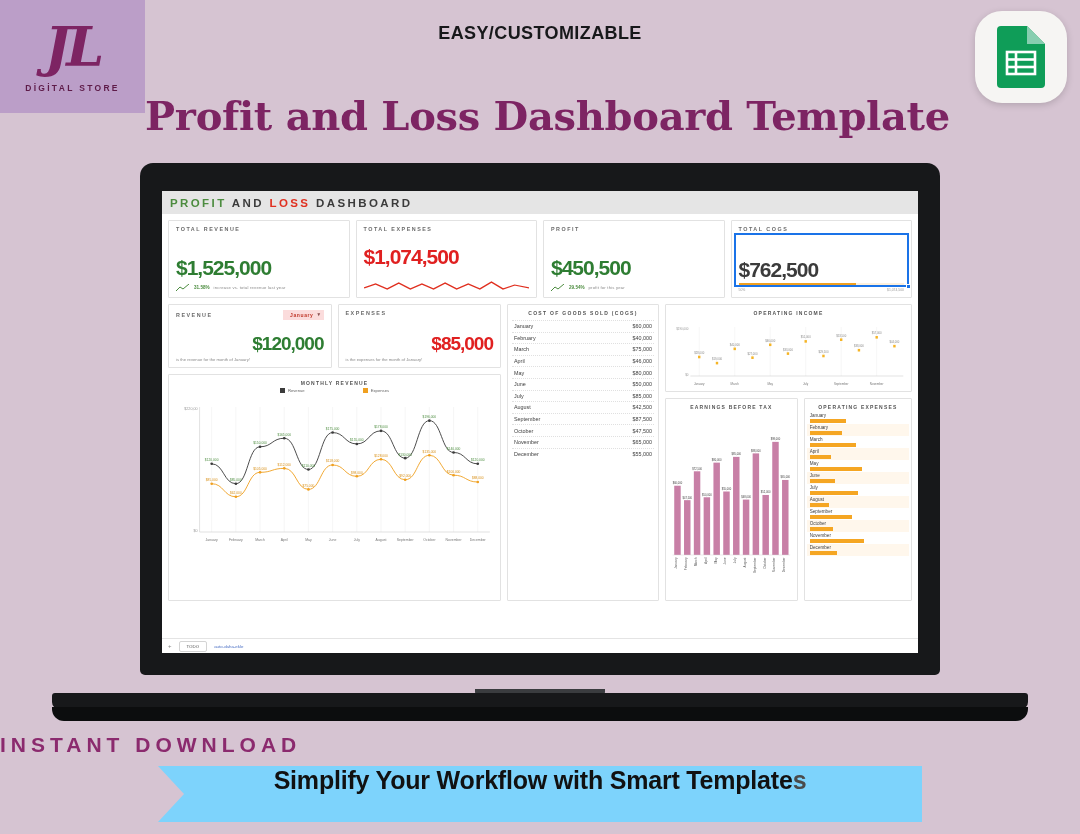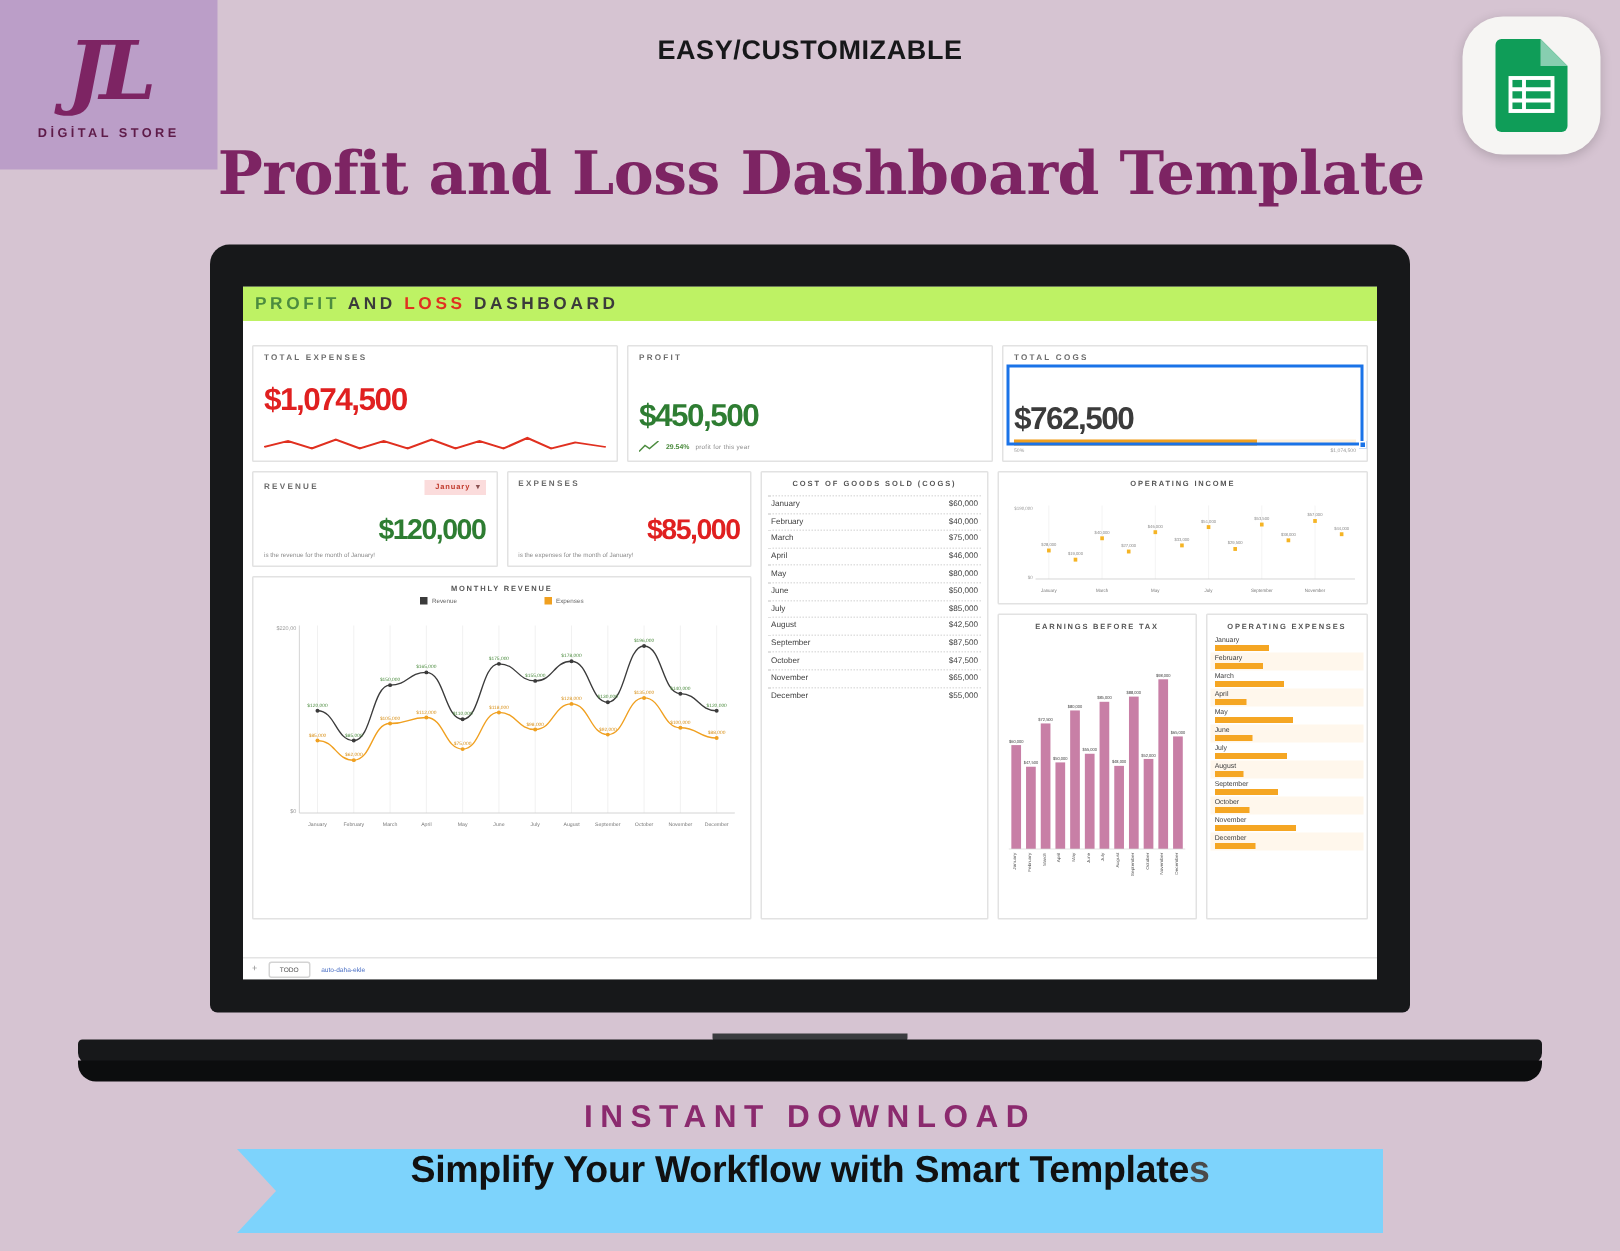--- a/index.html
+++ b/index.html
@@ -58,21 +58,21 @@
     background: #0c0d0e; border-radius: 0 0 12px 12px;
   }
   .notch {
     position: absolute; left: 50%; transform: translateX(-50%); top: 526px;
     width: 130px; height: 9px; background: #3a3c3f; border-radius: 0 0 6px 6px;
   }
 
   
   .dash { background: #ffffff; padding: 0 6px 0 6px; height: 100%; font-size: 6px; color: #3c3c3c; }
   .dash-title-bar {
-    background: #bef264; padding: 6px 8px 5px 8px; margin: 0 -6px 16px -6px;
+    background: #e5e5e5; padding: 6px 8px 5px 8px; margin: 0 -6px 6px -6px;
     font-size: 11.5px; font-weight: 700; letter-spacing: 2.4px;
   }
   .t-green { color: #4c8c3f; }
   .t-dark  { color: #3b3b3b; }
   .t-red   { color: #e03020; }
 
   .row { display: flex; gap: 6px; }
   .card {
     background: #fff; border: 1px solid #e2e2e2; border-radius: 1px;
     padding: 5px 7px; flex: 1; position: relative;
@@ -155,21 +155,21 @@
   }
   .sheet-tab {
     border: 1px solid #d4d4d4; border-radius: 2px; font-size: 4.4px;
     padding: 2px 7px; color: #555;
   }
   .sheet-link { font-size: 4.4px; color: #4a6fc4; }
   .sheet-plus { font-size: 6px; color: #888; }
 
   
   .instant {
-    position: absolute; left: 0; right: 0; top: 733px; text-align: center;
+    position: absolute; left: 0; right: 0; top: 733px; 
     font-size: 21px; font-weight: 700; color: #8b2a6e; letter-spacing: 5px;
   }
   .ribbon {
     position: absolute; left: 158px; top: 766px; width: 764px; height: 56px;
     background: #7dd3fc; display: flex; align-items: flex-start; justify-content: center;
     clip-path: polygon(0 0, 100% 0, 100% 100%, 0 100%, 26px 50%);
   }
   .ribbon-inner {
     font-size: 25px; font-weight: 700; color: #111; letter-spacing: -.2px;
   }
@@ -207,20 +207,31 @@
 
         <div class="dash-title-bar">
           <span class="t-green">PROFIT</span>
           <span class="t-dark">AND</span>
           <span class="t-red">LOSS</span>
           <span class="t-dark">DASHBOARD</span>
         </div>
 
         <div class="row">
 
+          <div class="card kpi">
+            <div class="card-label">TOTAL REVENUE</div>
+            <div class="kpi-val v-green">$1,525,000</div>
+            <div class="kpi-foot">
+              <svg width="14" height="8">
+                <polyline points="0,7 4,3 7,5 13,0" fill="none" stroke="#4c8c3f" stroke-width="1"></polyline>
+              </svg>
+              <span class="kpi-pct">31.58%</span>
+              <span class="kpi-note">increase vs. total revenue last year</span>
+            </div>
+          </div>
 
           <div class="card kpi">
             <div class="card-label">TOTAL EXPENSES</div>
             <div class="kpi-val v-red">$1,074,500</div>
             <svg class="zig" viewBox="0 0 100 12" preserveAspectRatio="none">
               <polyline points="0,8 7,4 14,9 21,3 28,9 35,4 42,9 49,3 56,9 63,4 70,9 77,2 84,9 91,5 100,8" fill="none" stroke="#e03020" stroke-width="1.1"></polyline>
             </svg>
           </div>
 
           <div class="card kpi">

